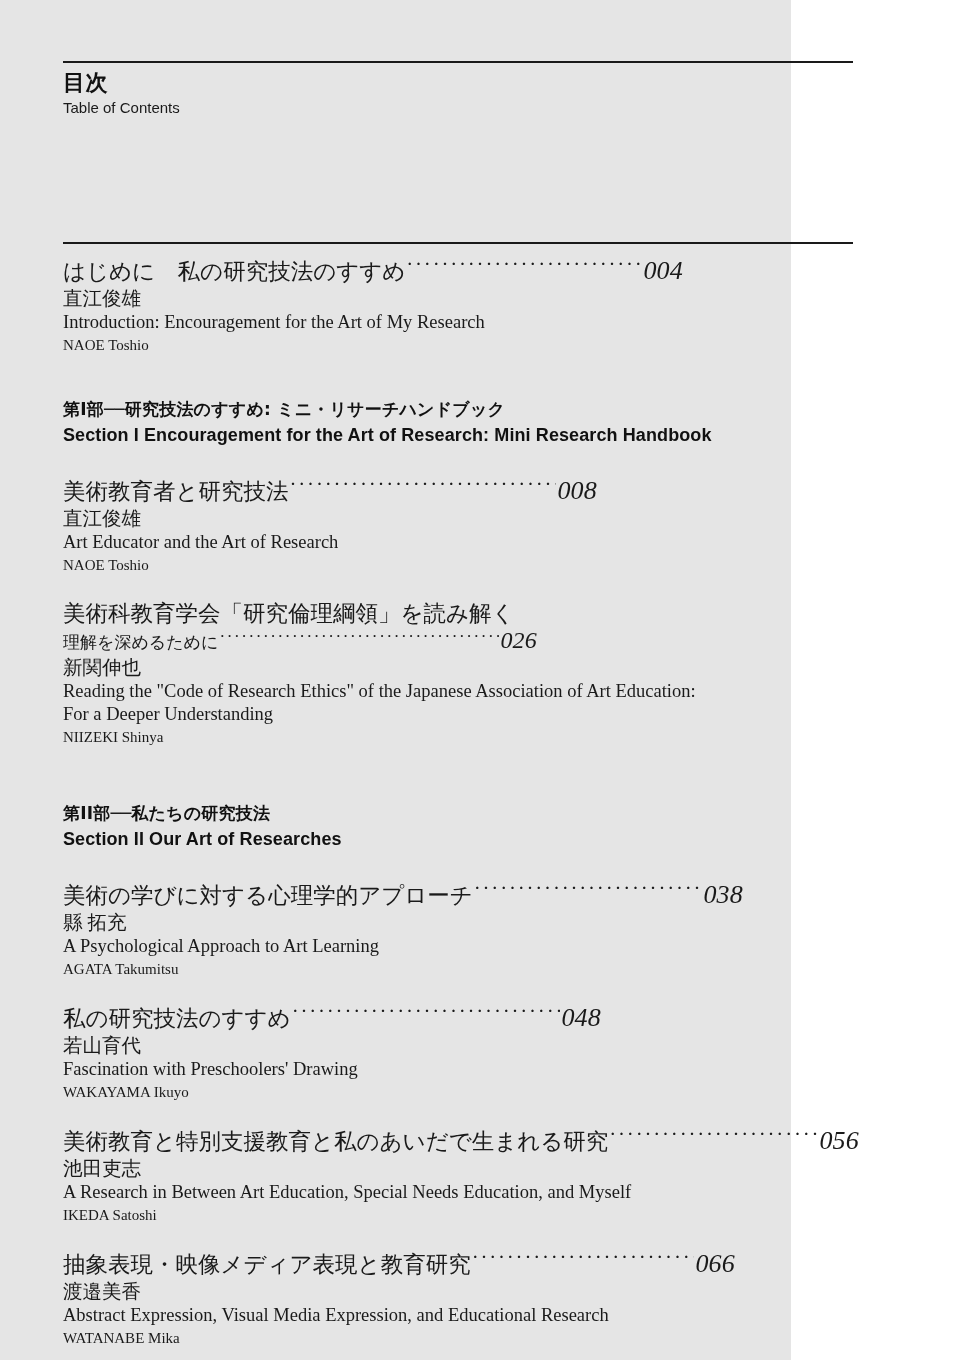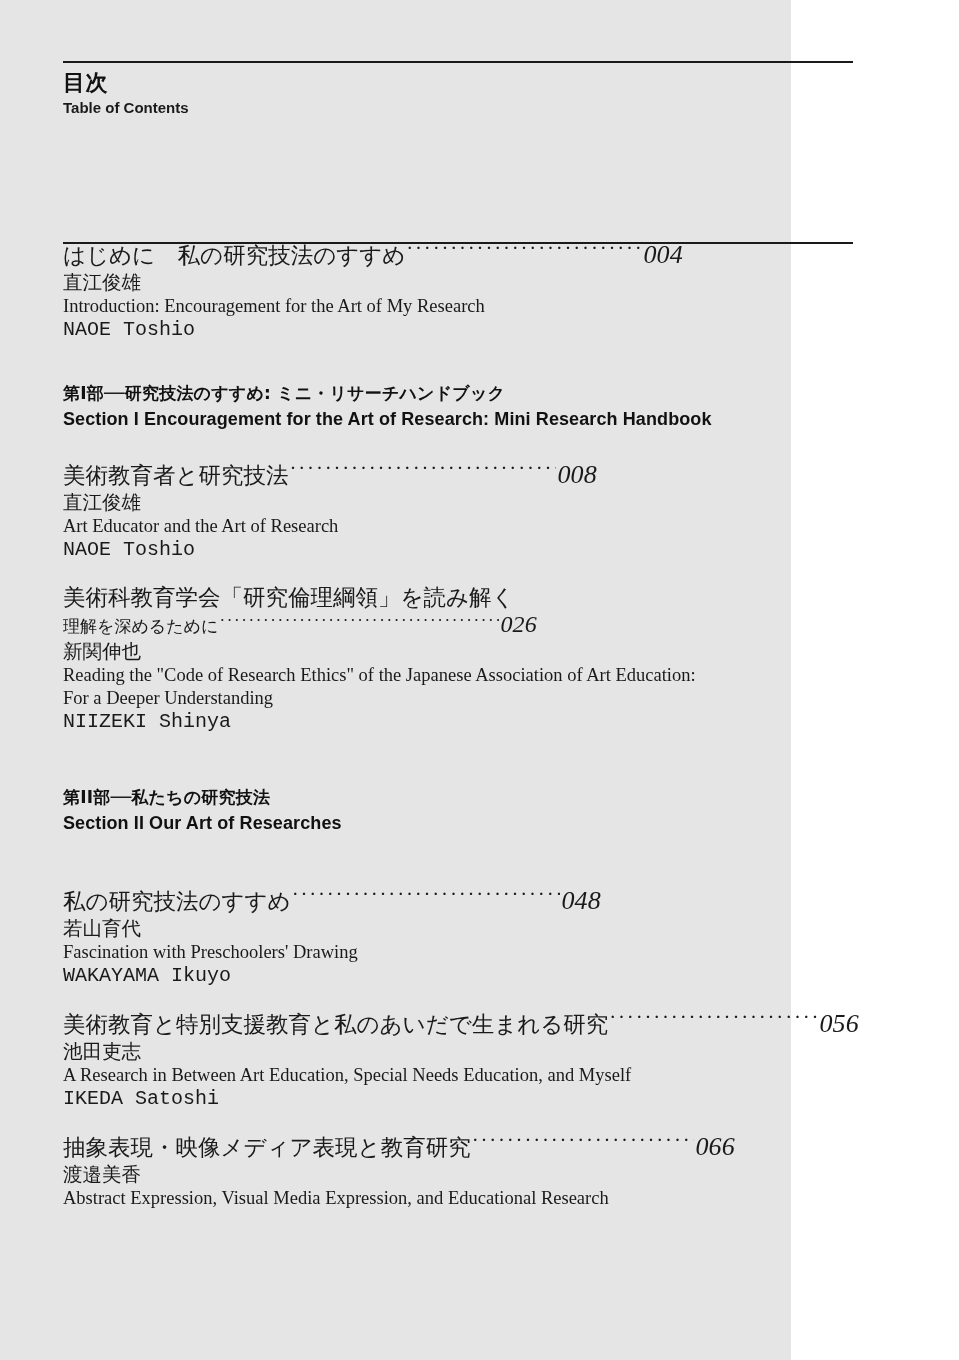--- a/index.html
+++ b/index.html
@@ -46,32 +46,32 @@
   .masthead-ja {
     font-family: "DejaVu Sans", "Liberation Sans", sans-serif;
     font-weight: 700;
     font-size: 22px;
     line-height: 26px;
     letter-spacing: 0.5px;
     color: #111;
   }
   .masthead-en {
     font-family: "Liberation Sans", "DejaVu Sans", sans-serif;
-    font-weight: 700;
+    font-weight: 400;
     font-size: 15px;
     line-height: 20px;
     margin-top: 2px;
     color: #1a1a1a;
   }
 
   
   .toc {
     position: absolute;
     left: 63px;
-    top: 240px;
+    top: 256px;
     width: 800px;
   }
 
   .entry { margin: 0 0 0 0; }
 
   
   .title-row {
     display: flex;
     align-items: baseline;
     font-family: "Liberation Serif", "DejaVu Serif", serif;
@@ -128,22 +128,22 @@
     line-height: 25px;
     color: #1a1a1a;
   }
   .title-en {
     font-family: "Liberation Serif", "DejaVu Serif", serif;
     font-size: 18.5px;
     line-height: 23px;
     color: #1a1a1a;
   }
   .author-en {
-    font-family: Liberation Mono, monospace;
-    font-size: 20px;
+    font-family: Liberation Serif, serif;
+    font-size: 15px;
     line-height: 23px;
     color: #1a1a1a;
   }
 
   
   .section-ja {
     font-family: "DejaVu Sans", "Liberation Sans", sans-serif;
     font-weight: 700;
     font-size: 17px;
     line-height: 24px;
@@ -235,20 +235,31 @@
     <div class="sp-40"></div>
     <div class="sp-12"></div>
 
     <div>
       <div class="section-ja">第II部──私たちの研究技法</div>
       <div class="section-en">Section II  Our Art of Researches</div>
     </div>
 
     <div class="sp-30"></div>
 
+    <div class="entry">
+      <div class="title-row">
+        <span class="title-text">美術の学びに対する心理学的アプローチ</span>
+        <span class="leader"></span>
+        <span class="pageno">038</span>
+        <span class="tail" style="width:120px"></span>
+      </div>
+      <div class="author-ja">縣 拓充</div>
+      <div class="title-en">A Psychological Approach to Art Learning</div>
+      <div class="author-en">AGATA Takumitsu</div>
+    </div>
 
     <div class="sp-22"></div>
 
     <div class="entry">
       <div class="title-row">
         <span class="title-text">私の研究技法のすすめ</span>
         <span class="leader"></span>
         <span class="pageno">048</span>
         <span class="tail" style="width:262px"></span>
       </div>
@@ -275,16 +286,17 @@
 
     <div class="entry">
       <div class="title-row">
         <span class="title-text">抽象表現・映像メディア表現と教育研究</span>
         <span class="leader"></span>
         <span class="pageno">066</span>
         <span class="tail" style="width:128px"></span>
       </div>
       <div class="author-ja">渡邉美香</div>
       <div class="title-en">Abstract Expression, Visual Media Expression, and Educational Research</div>
+      <div class="author-en">WATANABE Mika</div>
     </div>
 
   </div>
 </div>
 
 </body></html>

